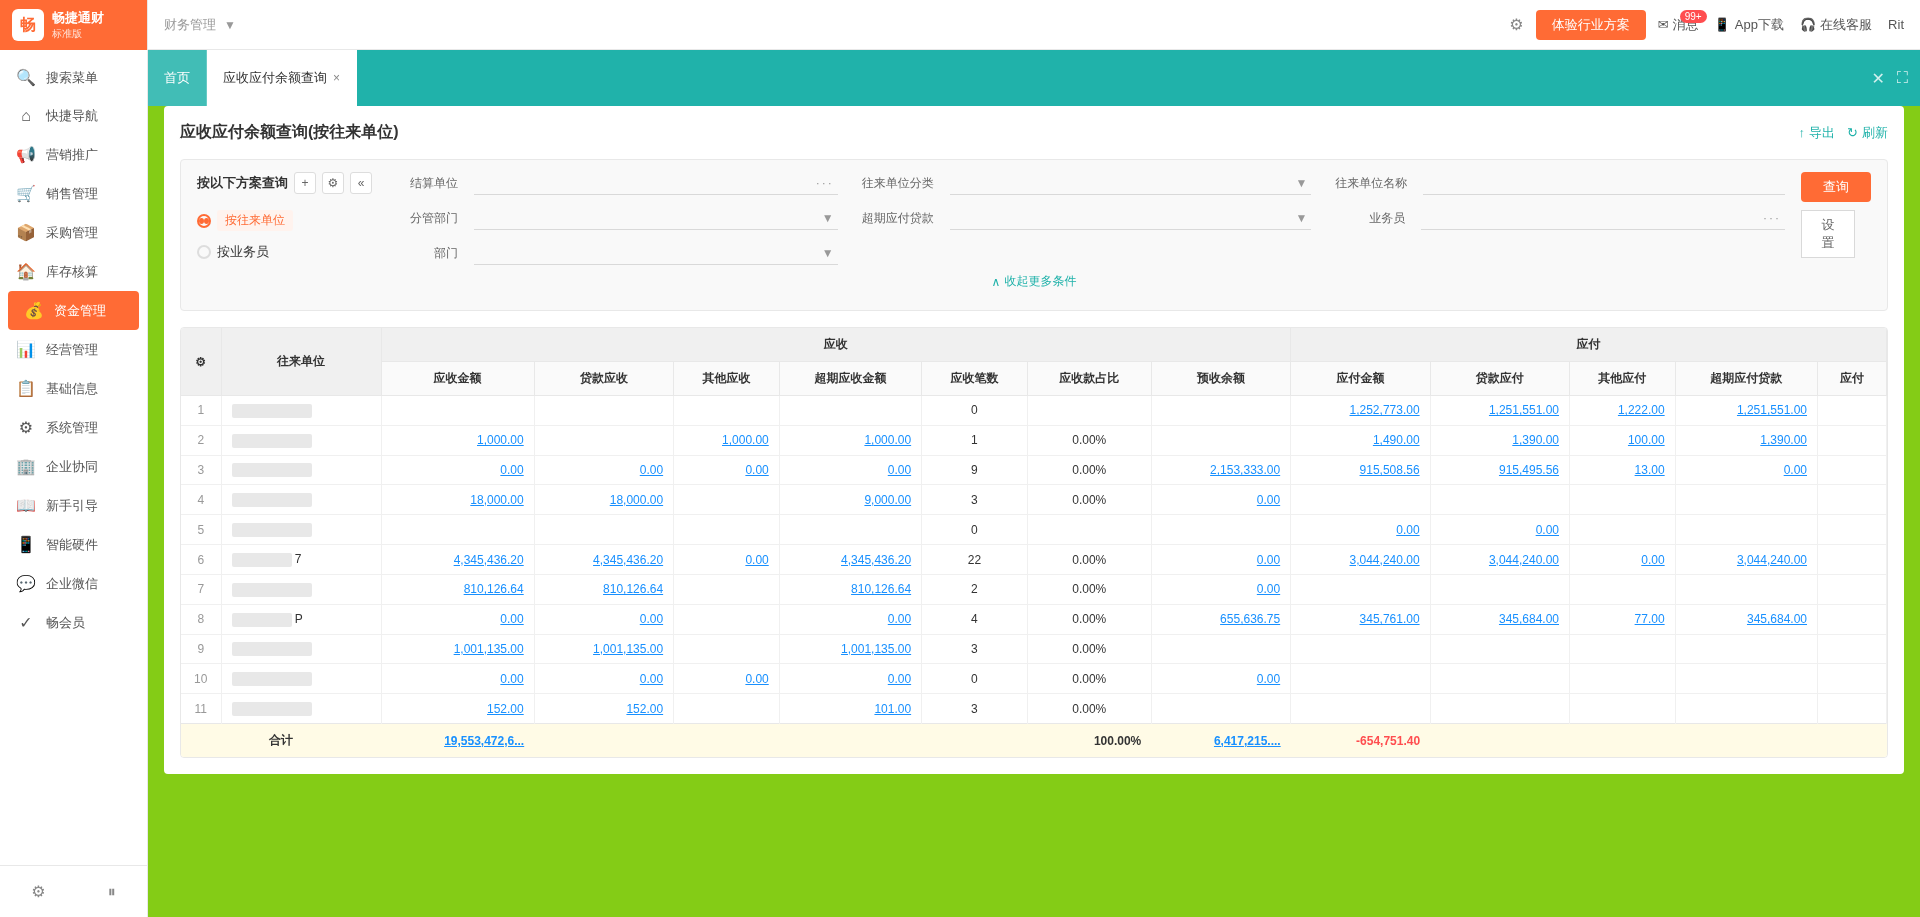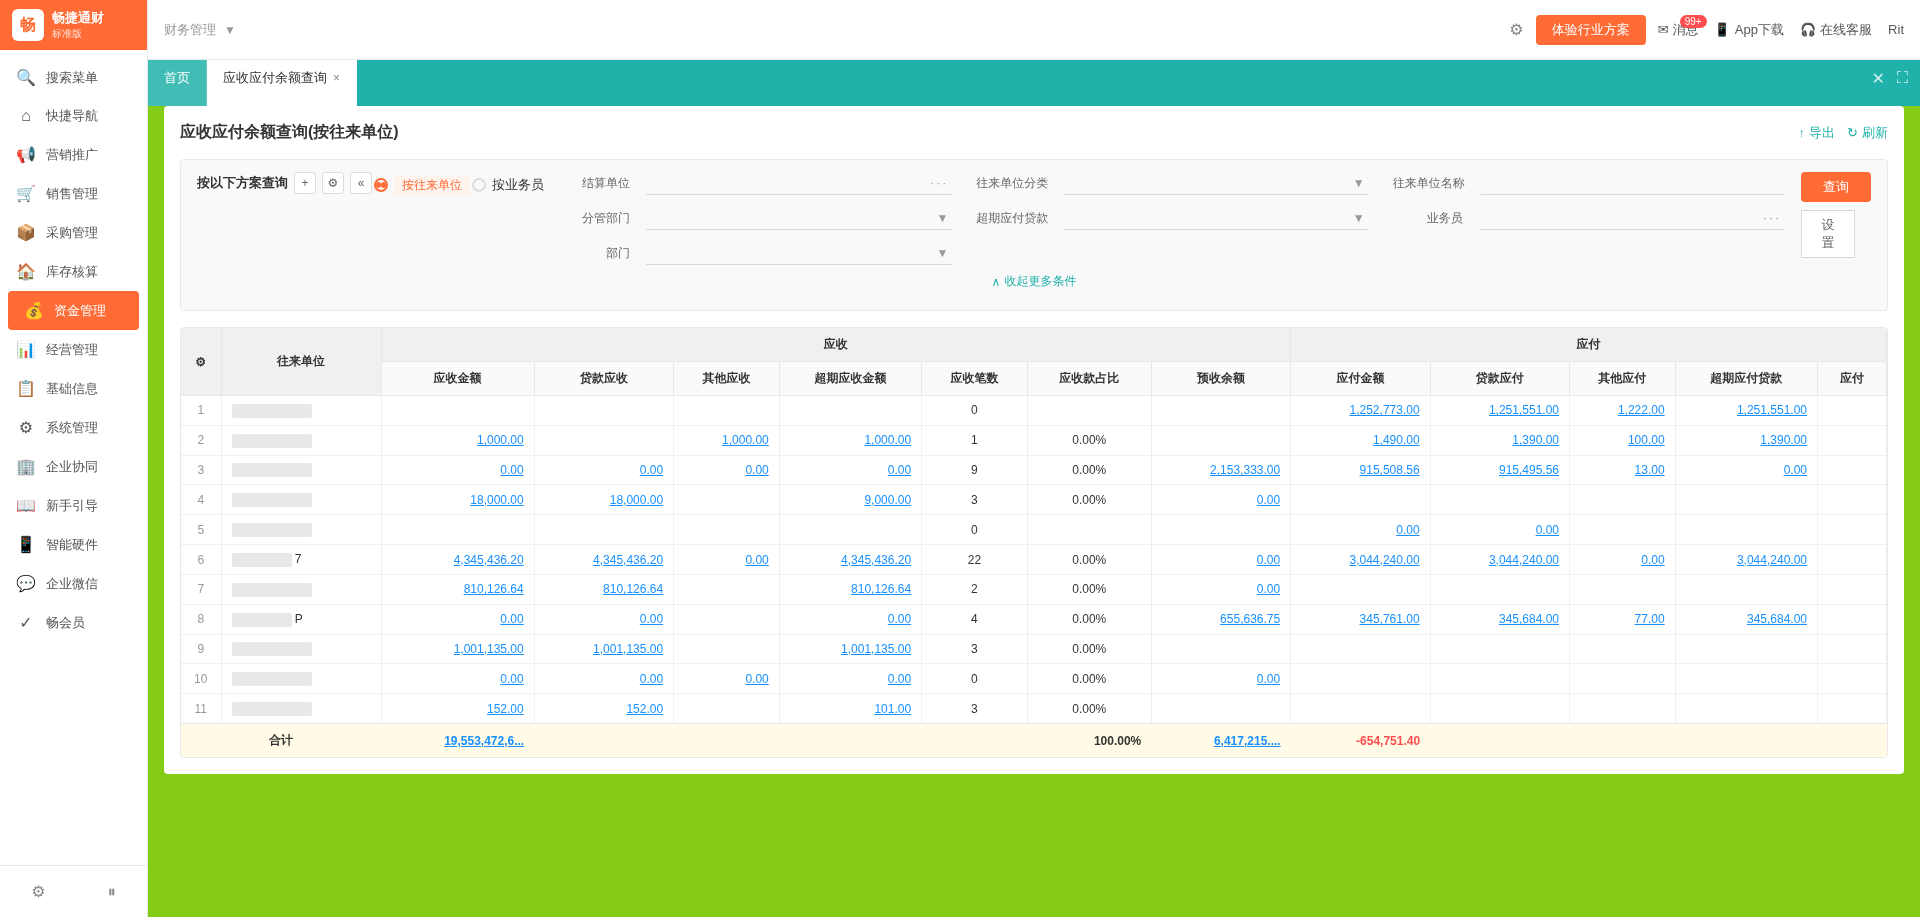--- a/index.html
+++ b/index.html
@@ -28,21 +28,21 @@
     .sidebar-item.active { background: #ff6b35; color: #fff; border-radius: 4px; margin: 0 8px; }
     .sidebar-item.active .sidebar-icon { color: #fff; }
     .sidebar-icon { font-size: 16px; width: 20px; text-align: center; }
     .sidebar-bottom {
       border-top: 1px solid #e8e8e8; padding: 10px 0; display: flex; align-items: center; justify-content: space-around;
     }
     .sidebar-bottom-btn { cursor: pointer; color: #888; font-size: 16px; padding: 6px; }
 
     
     .header {
-      position: fixed; left: 148px; right: 0; top: 0; height: 60px;
+      position: fixed; left: 148px; right: 0; top: 0; height: 50px;
       background: #fff; border-bottom: 1px solid #e8e8e8; display: flex; align-items: center;
       padding: 0 16px; z-index: 99; gap: 12px;
     }
     .header-breadcrumb {
       display: flex; align-items: center; gap: 8px; flex: 1;
     }
     .header-title { color: #999; font-size: 13px; }
     .header-arrow { color: #999; }
     .header-settings { color: #888; font-size: 16px; cursor: pointer; }
     .header-btn-primary {
@@ -279,21 +279,21 @@
         <div class="action-btn">
           <span>↻</span>
           <span>刷新</span>
         </div>
       </div>
     </div>
 
     <div class="filter-section">
       <div style="display:flex; gap:16px; align-items:flex-start;">
 
-        <div style="display:flex; flex-direction:row; gap:2px; min-width:130px;">
+        <div style="display:flex; flex-direction:column; gap:12px; min-width:130px;">
           <div style="display:flex; align-items:center; gap:6px; margin-bottom:4px;">
             <span style="font-size:13px; font-weight:bold;">按以下方案查询</span>
             <div class="filter-icon-btn">+</div>
             <div class="filter-icon-btn">⚙</div>
             <div class="filter-icon-btn">«</div>
           </div>
           <div class="filter-query-item active">
             <div class="radio-circle active">
                 <span style="width:6px;height:6px;background:#ff6b35;border-radius:50%;display:block;"></span>
               </div>

